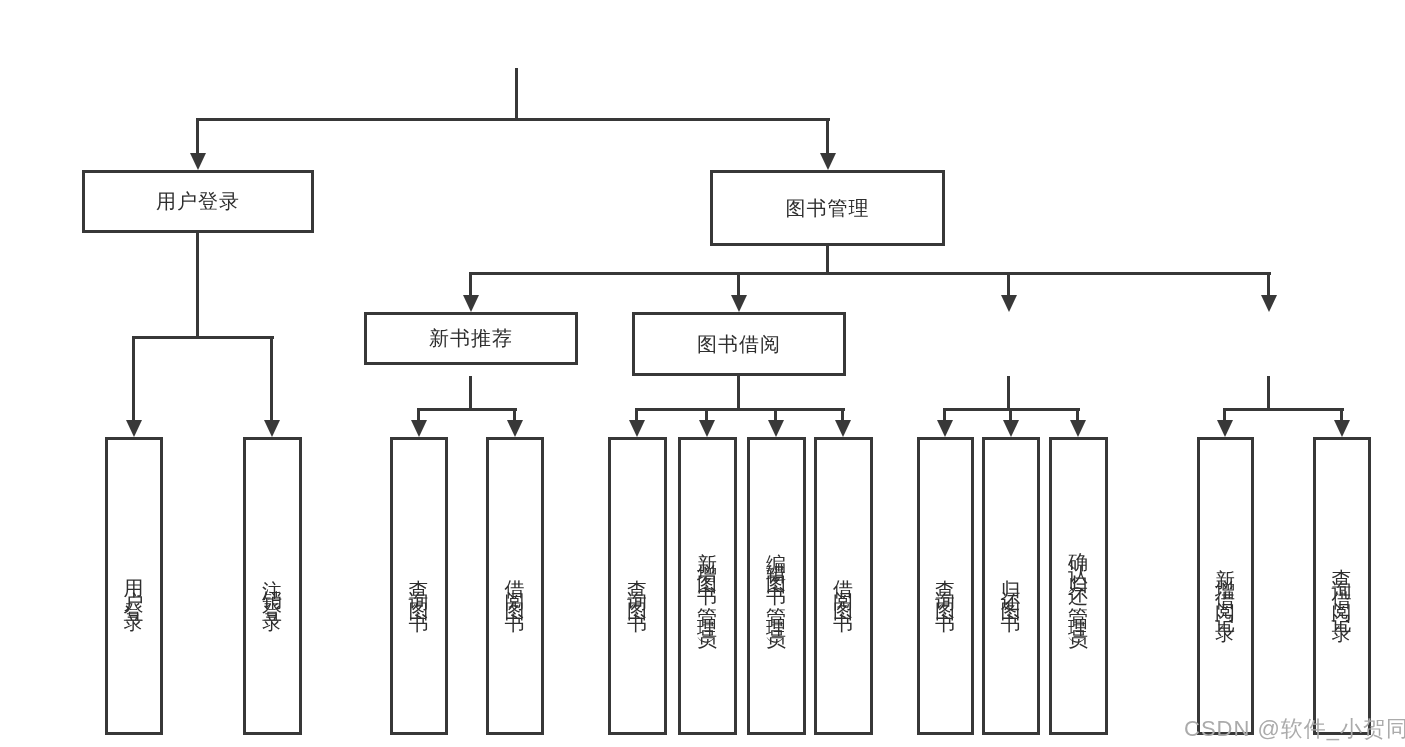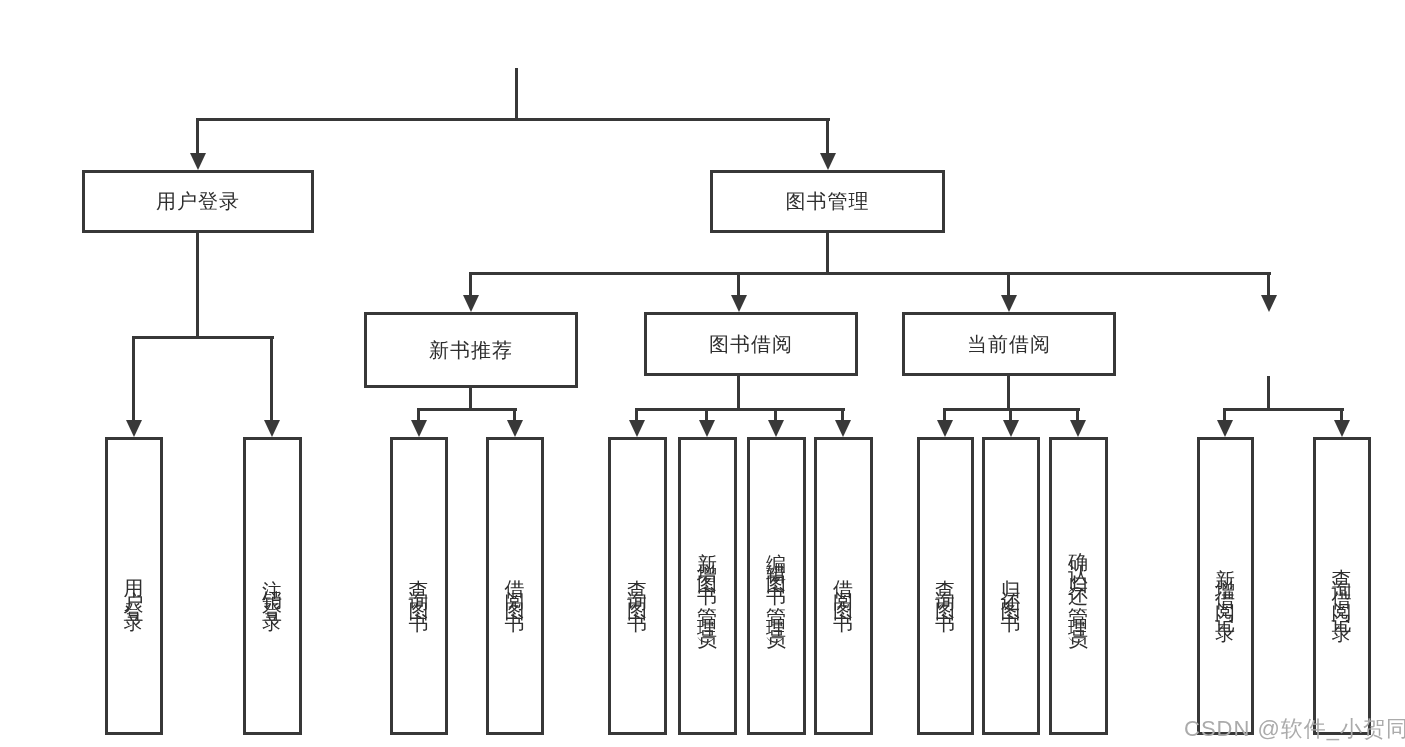--- a/index.html
+++ b/index.html
@@ -70,32 +70,29 @@
 </style>
 </head>
 <body>
 
 <div class="canvas">
 
 
   <div class="node" style="left:82px; top:170px; width:232px; height:63px;">
     <span>用户登录</span>
   </div>
-  <div class="node" style="left:710px; top:170px; width:235px; height:63px;">
+  <div class="node" style="left:710px; top:170px; width:235px; height:76px;">
     <span>图书管理</span>
   </div>
 
-  <div class="node" style="left:364px; top:312px; width:214px; height:76px;">
+  <div class="node" style="left:364px; top:312px; width:214px; height:53px;">
     <span>新书推荐</span>
   </div>
-  <div class="node" style="left:632px; top:312px; width:214px; height:64px;margin-left:12px;">
+  <div class="node" style="left:632px; top:312px; width:214px; height:64px;">
     <span>图书借阅</span>
-  </div>
-  <div class="node" style="left:902px; top:312px; width:214px; height:64px;">
-    <span>当前借阅</span>
   </div>
 
   <div class="node" style="left:105px; top:437px; width:58px; height:298px;">
     <span class="vtext">用户登录</span>
   </div>
   <div class="node" style="left:243px; top:437px; width:59px; height:298px;">
     <span class="vtext">注销登录</span>
   </div>
 
   <div class="node" style="left:390px; top:437px; width:58px; height:298px;">

